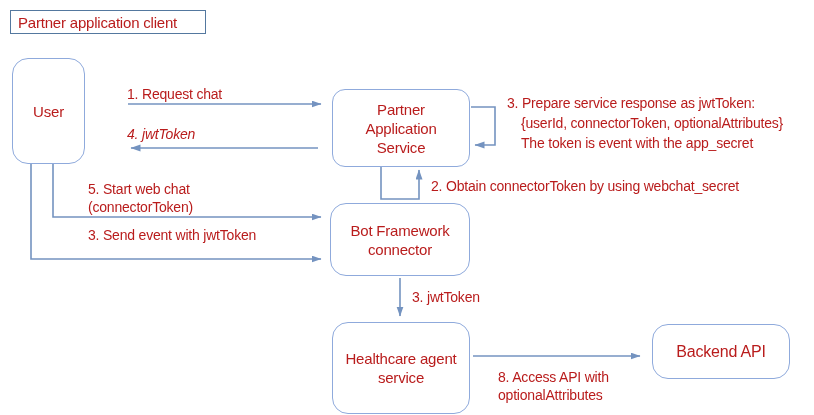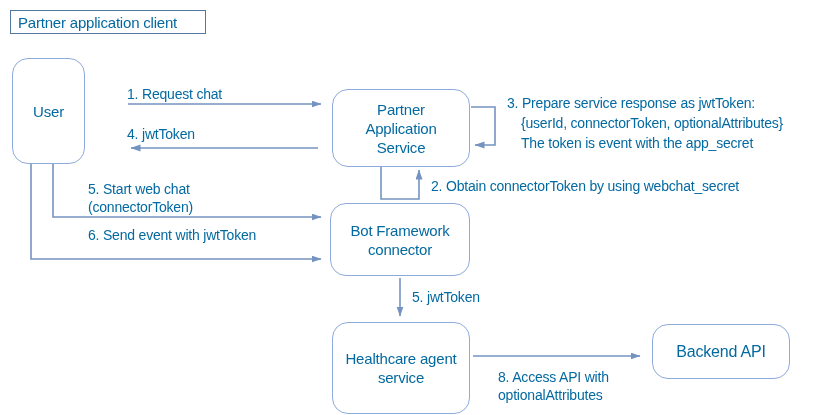--- a/index.html
+++ b/index.html
@@ -2,21 +2,21 @@
 <html><head>
 <meta charset="utf-8">
 <style>
   html, body { margin: 0; padding: 0; background: #ffffff; }
   .canvas {
     position: relative;
     width: 814px;
     height: 415px;
     background: #ffffff;
     font-family: "Liberation Sans", sans-serif;
-    color: #0369a1;
+    color: #b91c1c;
     overflow: hidden;
   }
   svg.connectors {
     position: absolute;
     left: 0; top: 0;
     width: 814px; height: 415px;
   }
   svg.connectors polyline {
     fill: none;
     stroke: #7493c0;
@@ -31,21 +31,21 @@
     align-items: center;
     justify-content: center;
     text-align: center;
     font-size: 15px;
     letter-spacing: -0.2px;
     line-height: 19px;
     white-space: pre-line;
     box-sizing: border-box;
   }
   .node-user       { left: 12px;  top: 58px;  width: 73px;  height: 106px; }
-  .node-partner    { left: 332px; top: 89px;  width: 138px; height: 78px; }
+  .node-partner    { left: 332px; top: 89px;  width: 138px; height: 78px; border-radius: 13px; }
   .node-bot        { left: 330px; top: 203px; width: 140px; height: 73px; }
   .node-healthcare { left: 332px; top: 322px; width: 138px; height: 92px; }
   .node-backend    { left: 652px; top: 324px; width: 138px; height: 55px; font-size: 16px; }
   .title-box {
     position: absolute;
     left: 10px; top: 10px;
     width: 196px; height: 24px;
     border: 1.5px solid #54789f;
     background: #ffffff;
     display: flex;
@@ -56,21 +56,21 @@
     box-sizing: border-box;
   }
   .lbl {
     position: absolute;
     font-size: 14px;
     letter-spacing: -0.2px;
     line-height: 18px;
     white-space: pre-line;
   }
   .lbl-step1 { left: 127px; top: 85px; }
-  .lbl-step4 { left: 127px; top: 125px; }
+  .lbl-step4 { left: 127px; top: 125px; font-style: italic; }
   .lbl-step5 { left: 88px;  top: 180px; }
   .lbl-step6 { left: 88px;  top: 226px; }
   .lbl-step2 { left: 431px; top: 177px; white-space: nowrap; }
   .lbl-step3 { left: 507px; top: 93px;  line-height: 20px; white-space: nowrap; }
   .lbl-step3 .indent { padding-left: 14px; }
   .lbl-step7 { left: 412px; top: 288px; }
   .lbl-step8 { left: 498px; top: 368px; }
 </style>
 </head>
 <body>
@@ -118,26 +118,26 @@
   </div>
 
   <div class="node node-backend">
     <span>Backend API</span>
   </div>
 
   <div class="lbl lbl-step1">1. Request chat</div>
   <div class="lbl lbl-step4">4. jwtToken</div>
   <div class="lbl lbl-step5">5. Start web chat
 (connectorToken)</div>
-  <div class="lbl lbl-step6">6. Send event with jwtToken</div>
+  <div class="lbl lbl-step6">3. Send event with jwtToken</div>
   <div class="lbl lbl-step2">2. Obtain connectorToken by using webchat_secret</div>
 
   <div class="lbl lbl-step3">
     <div>3. Prepare service response as jwtToken:</div>
     <div class="indent">{userId, connectorToken, optionalAttributes}</div>
     <div class="indent">The token is event with the app_secret</div>
   </div>
 
-  <div class="lbl lbl-step7">5. jwtToken</div>
+  <div class="lbl lbl-step7">3. jwtToken</div>
   <div class="lbl lbl-step8">8. Access API with
 optionalAttributes</div>
 
 </div>
 
 </body></html>

